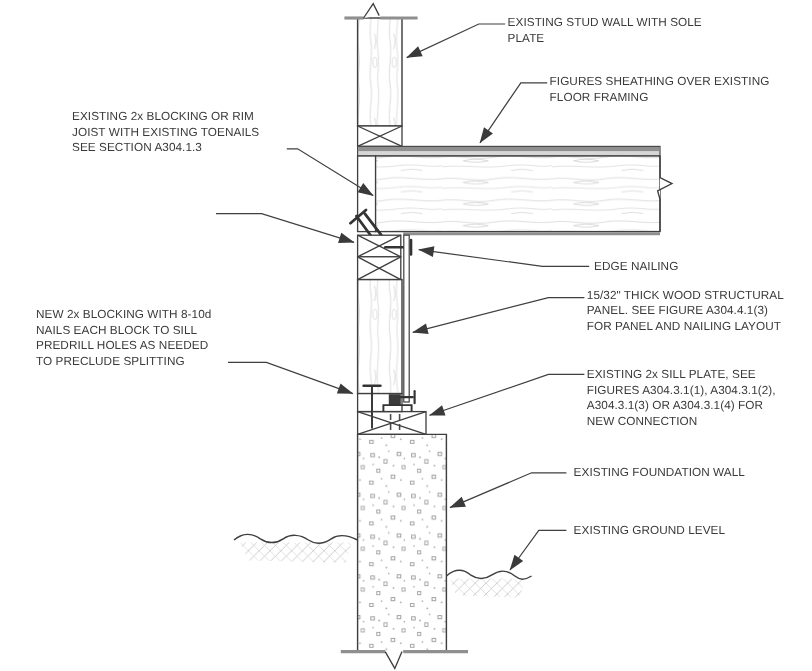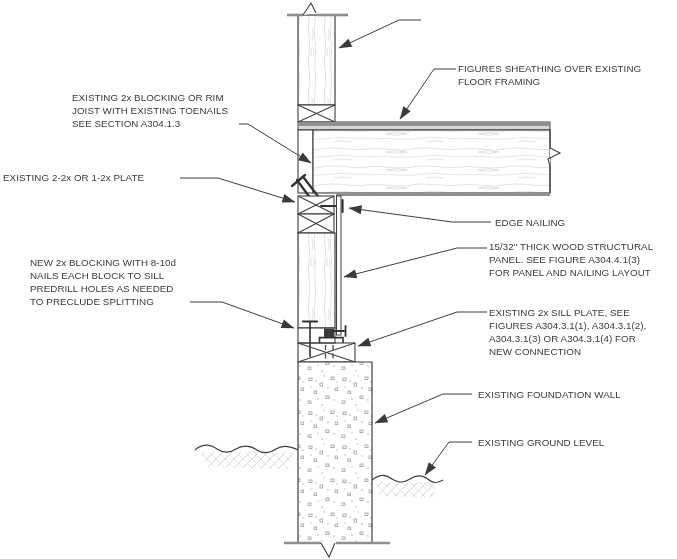--- a/index.html
+++ b/index.html
@@ -164,26 +164,27 @@
       <polyline points="180,178 218,178 295,202" marker-end="url(#arr)"></polyline>
       <polyline points="190,302 222,302 294,328" marker-end="url(#arr)"></polyline>
       <polyline points="491,222 452,222 349,208" marker-end="url(#arr)"></polyline>
       <polyline points="487,248 457,248 344,277" marker-end="url(#arr)"></polyline>
       <polyline points="487,312 457,312 358,346" marker-end="url(#arr)"></polyline>
       <polyline points="472,394 443,394 375,423" marker-end="url(#arr)"></polyline>
       <polyline points="472,442 449,442 425,475" marker-end="url(#arr)"></polyline>
     </g>
   </svg>
 
+  <div class="label" style="left:423px;top:13px">EXISTING STUD WALL WITH SOLE
+PLATE</div>
   <div class="label" style="left:458px;top:62px">FIGURES SHEATHING OVER EXISTING
 FLOOR FRAMING</div>
-  <div class="label" style="left:72px;top:91px">EXISTING 2x BLOCKING OR RIM
+  <div class="label" style="left:60px;top:91px">EXISTING 2x BLOCKING OR RIM
 JOIST WITH EXISTING TOENAILS
 SEE SECTION A304.1.3</div>
-  <div class="label" style="left:3px;top:171px">EXISTING 2-2x OR 1-2x PLATE</div>
   <div class="label" style="left:30px;top:256px">NEW 2x BLOCKING WITH 8-10d
 NAILS EACH BLOCK TO SILL
 PREDRILL HOLES AS NEEDED
 TO PRECLUDE SPLITTING</div>
   <div class="label" style="left:495px;top:216px">EDGE NAILING</div>
   <div class="label" style="left:489px;top:240px">15/32" THICK WOOD STRUCTURAL
 PANEL. SEE FIGURE A304.4.1(3)
 FOR PANEL AND NAILING LAYOUT</div>
   <div class="label" style="left:489px;top:306px">EXISTING 2x SILL PLATE, SEE
 FIGURES A304.3.1(1), A304.3.1(2),

